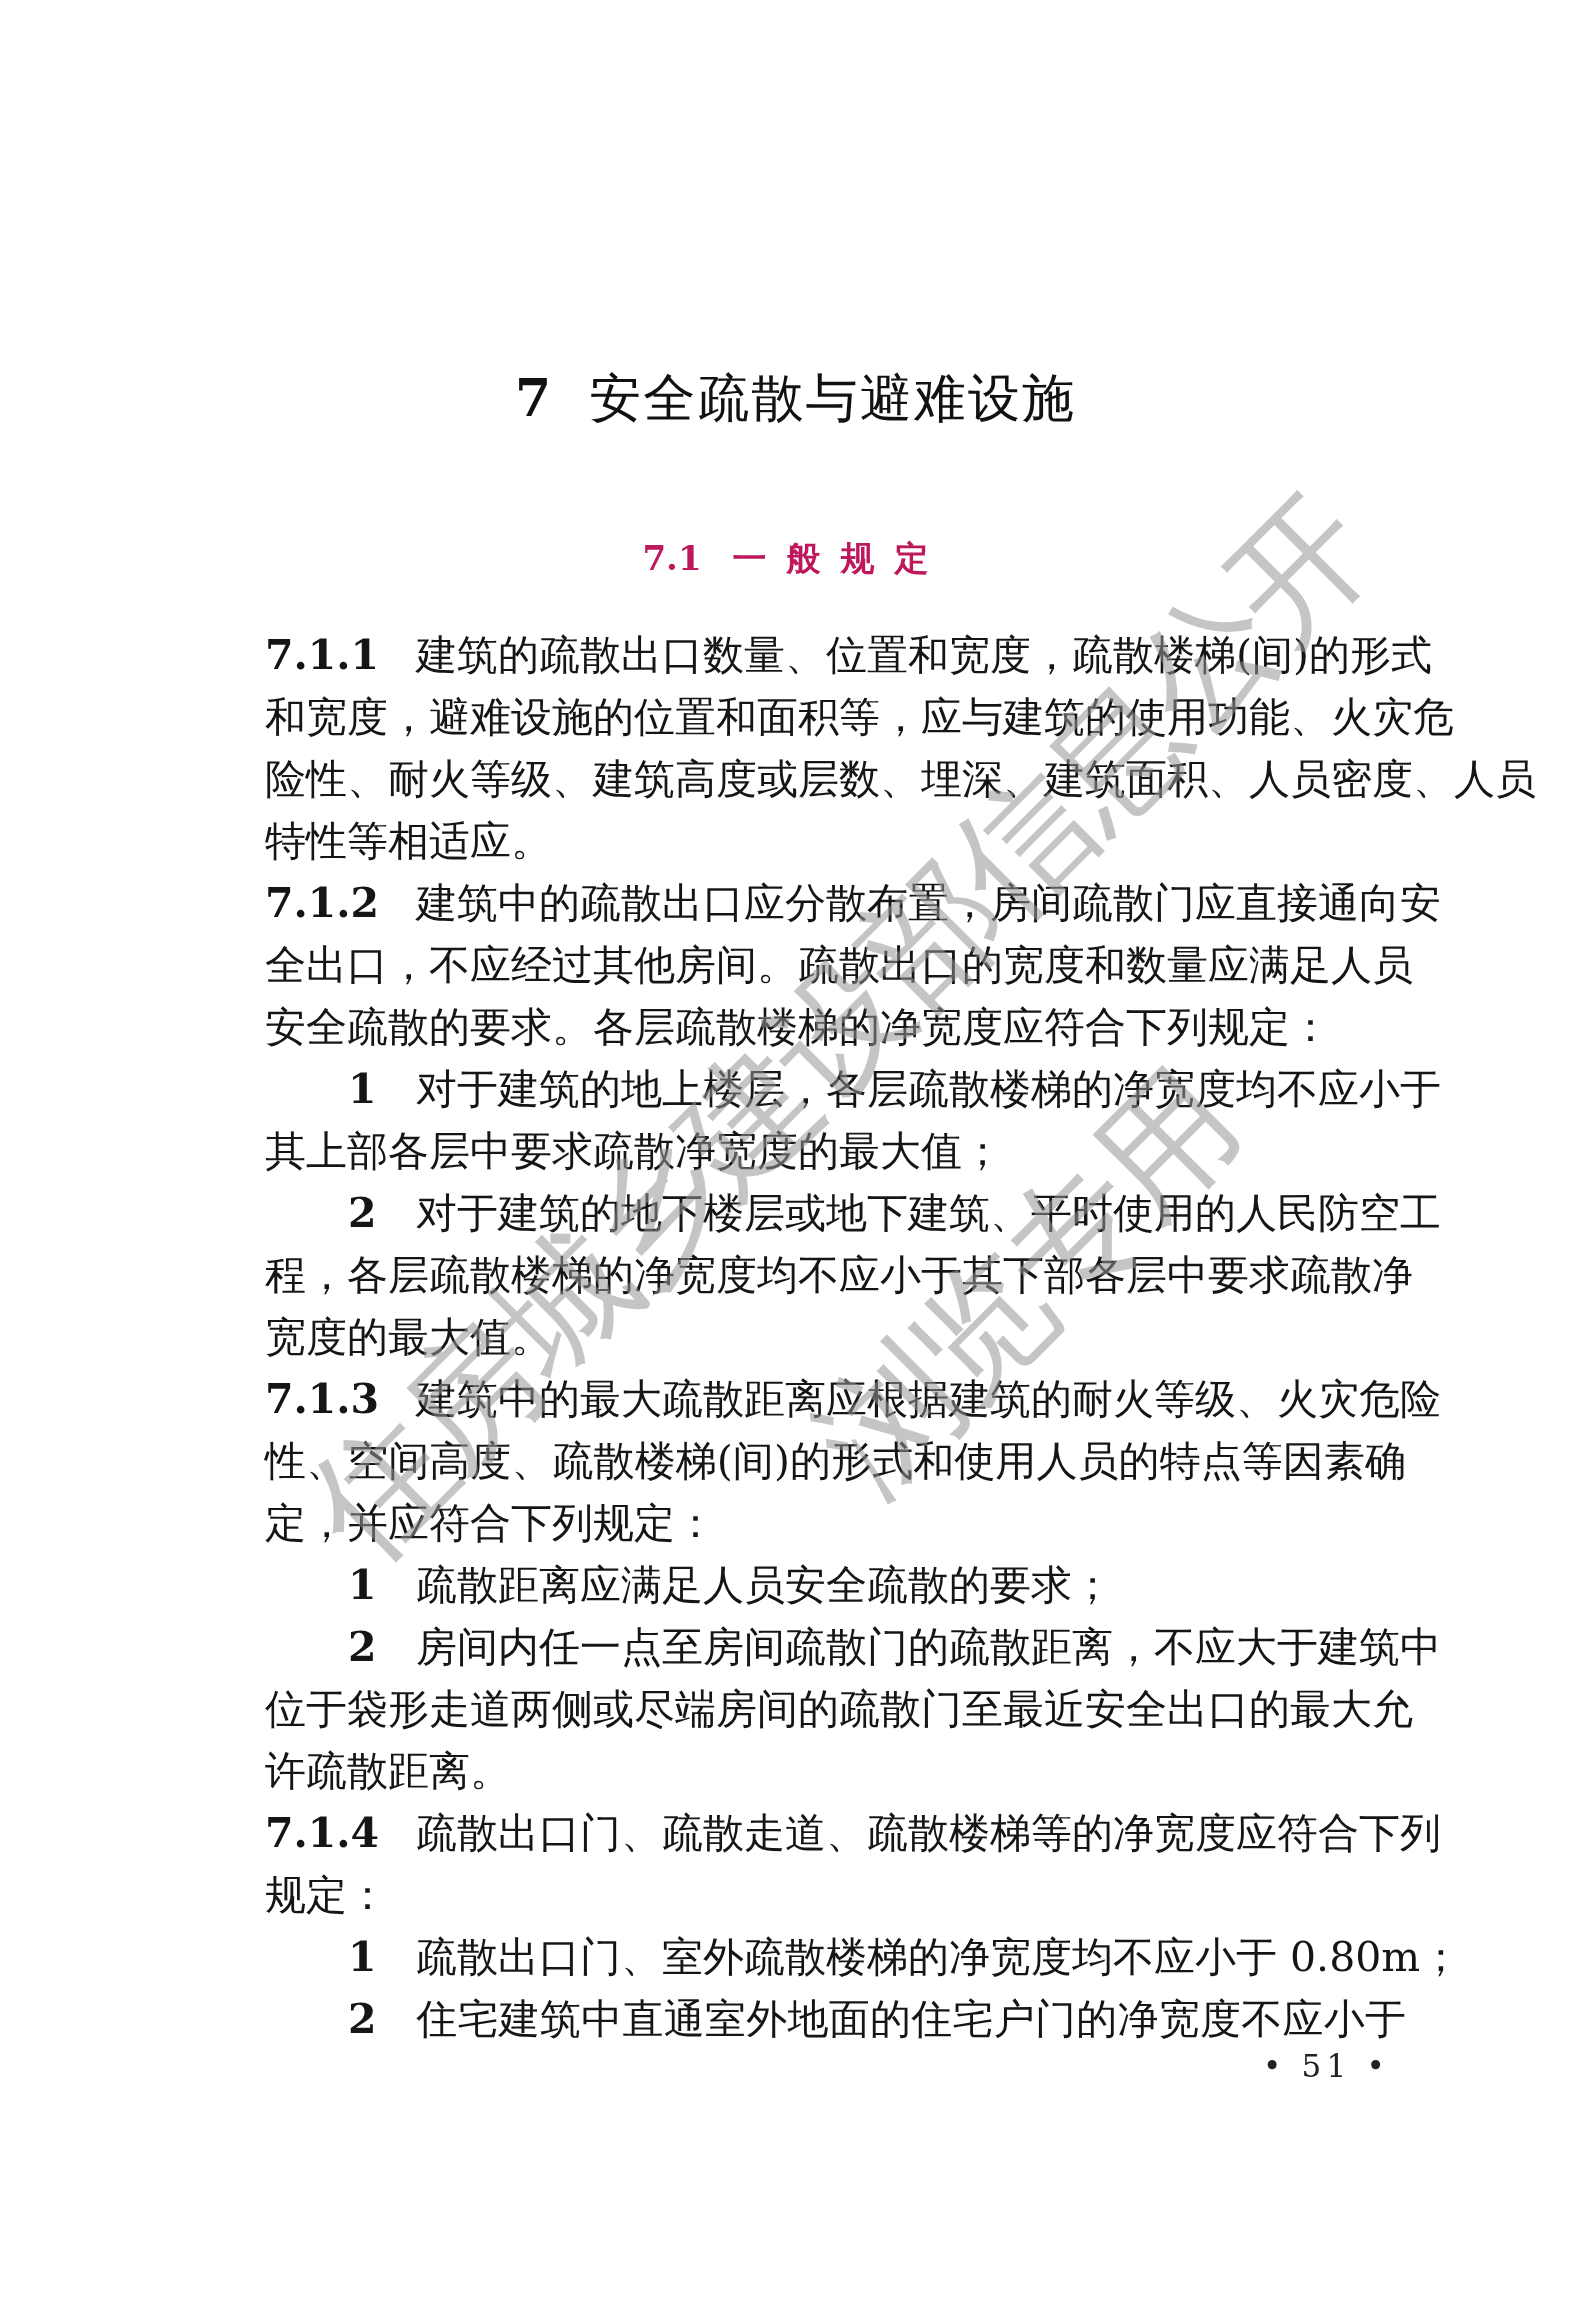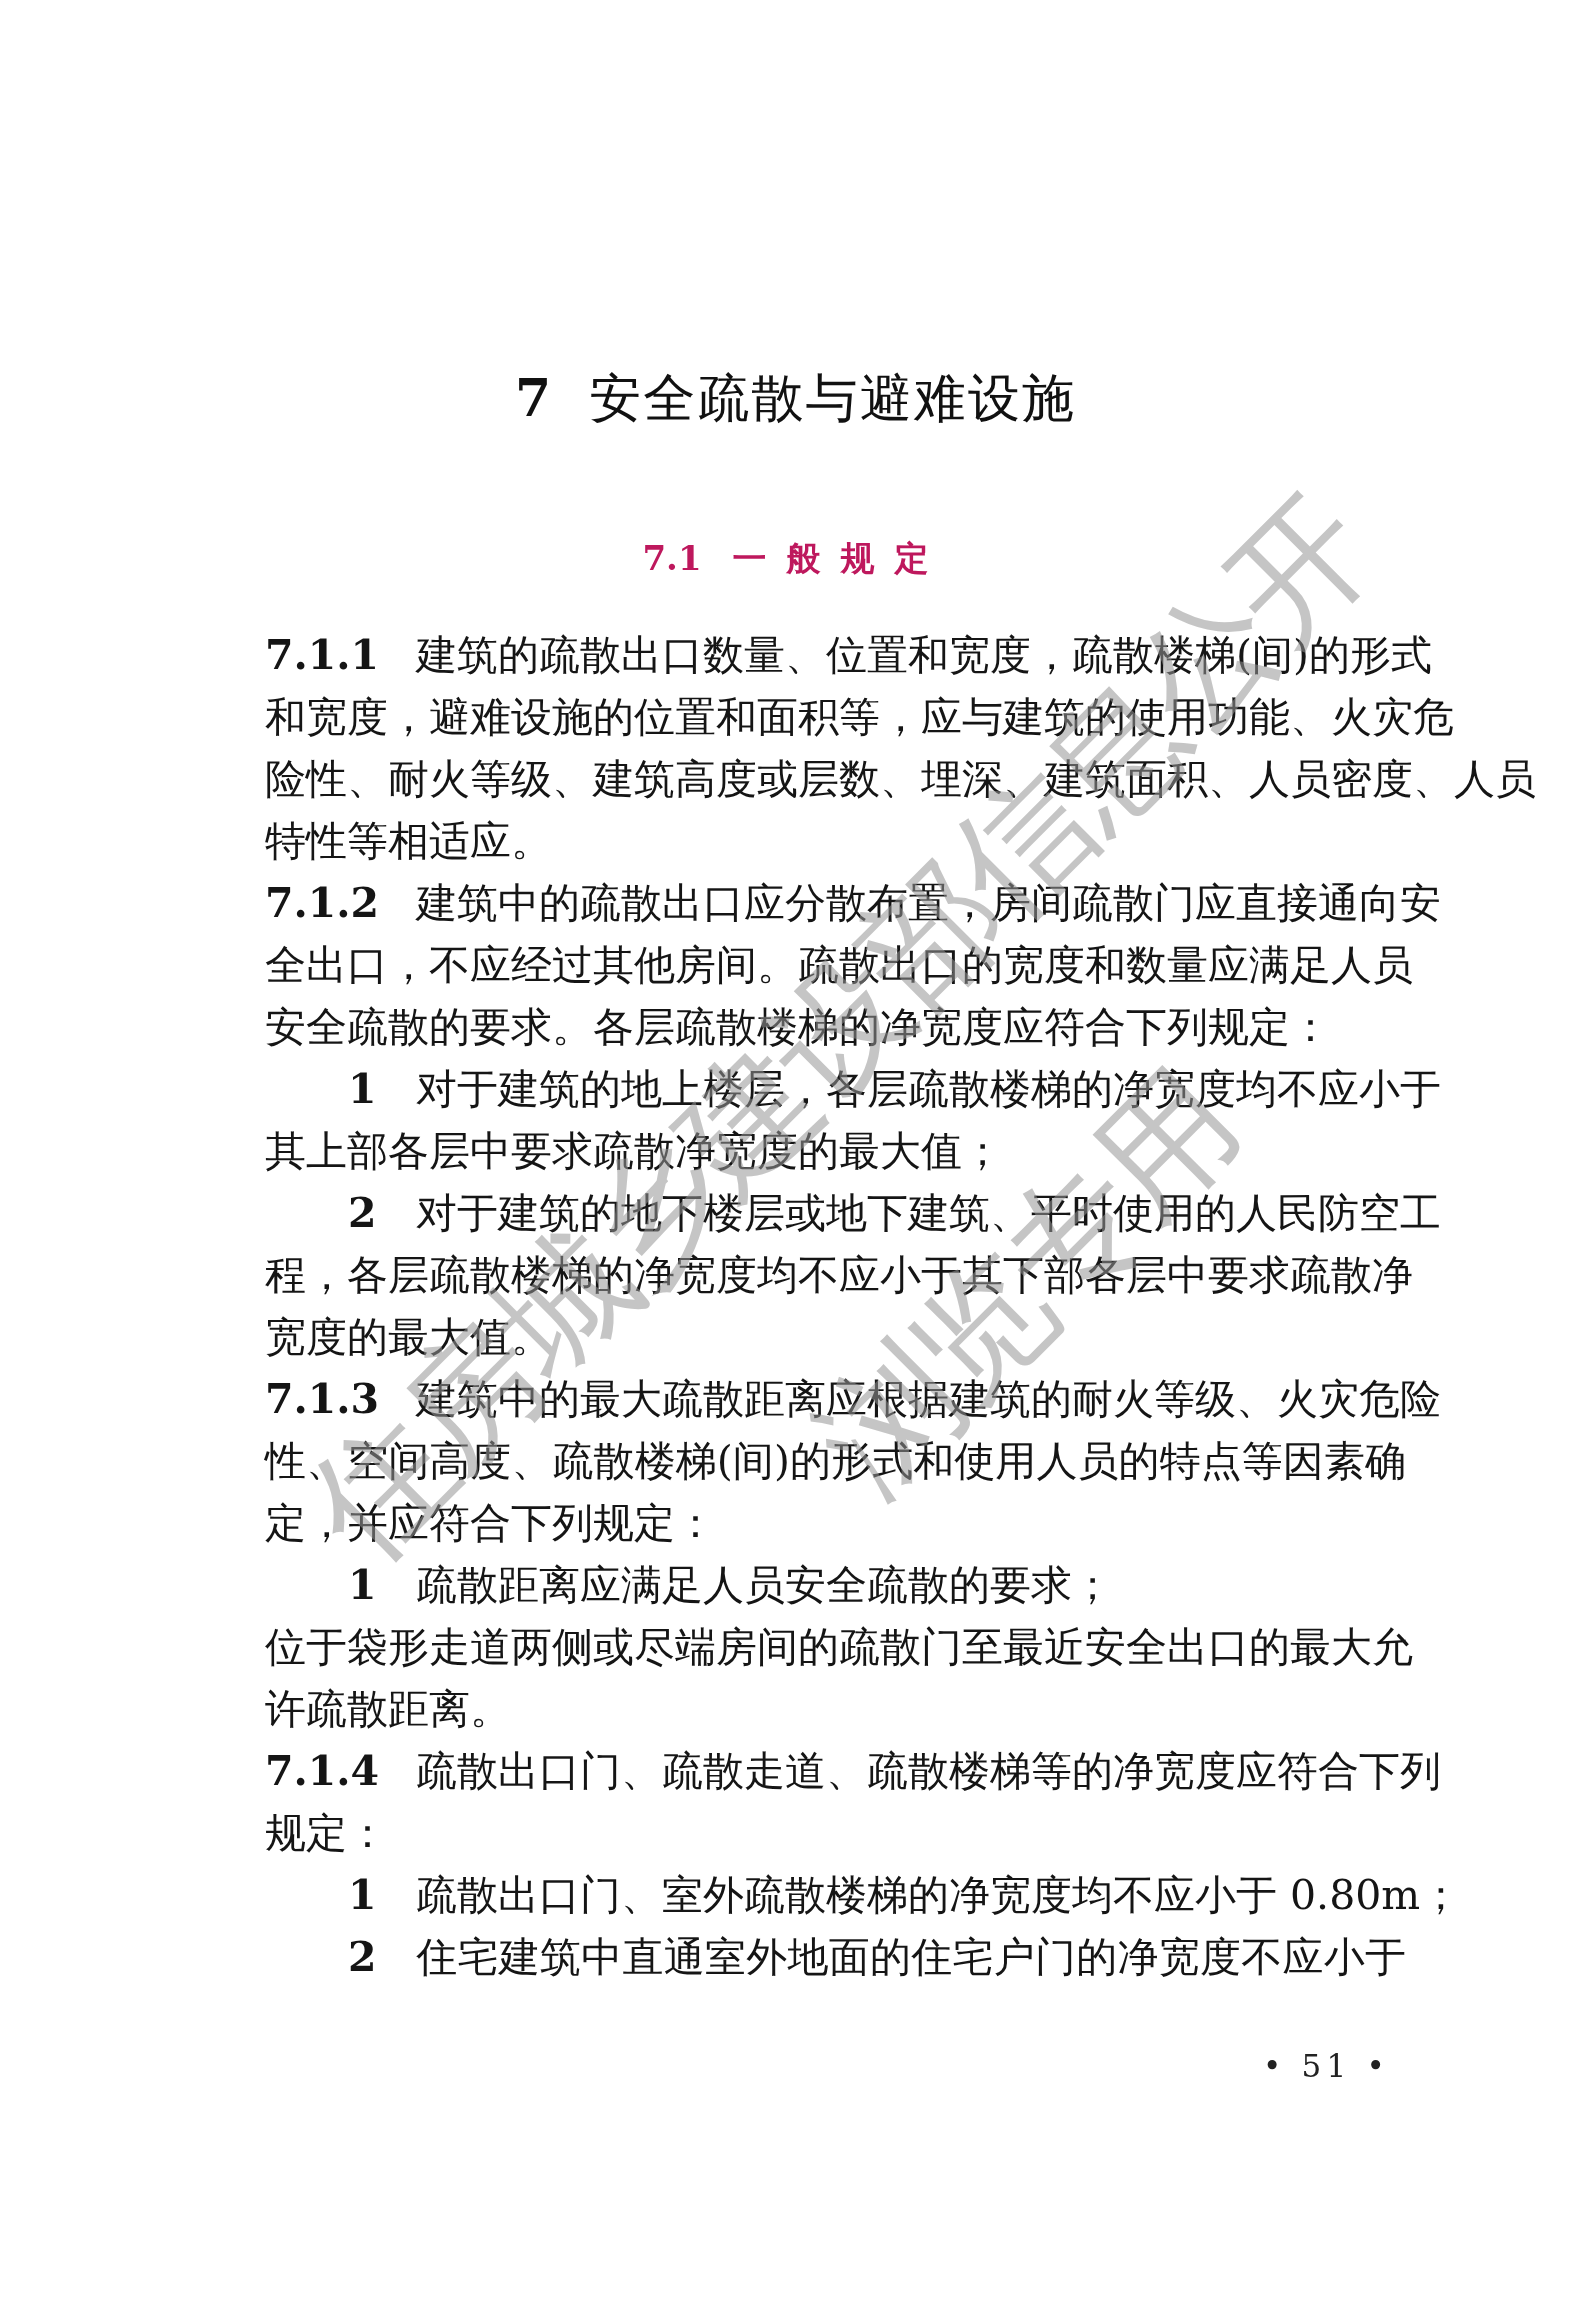--- a/index.html
+++ b/index.html
@@ -158,20 +158,21 @@
     <div class="line indent"><span class="item-num">1</span><span>对于建筑的地上楼层，各层疏散楼梯的净宽度均不应小于</span></div>
     <div class="line last">其上部各层中要求疏散净宽度的最大值；</div>
     <div class="line indent"><span class="item-num">2</span><span>对于建筑的地下楼层或地下建筑、平时使用的人民防空工</span></div>
     <div class="line">程，各层疏散楼梯的净宽度均不应小于其下部各层中要求疏散净</div>
     <div class="line last">宽度的最大值。</div>
 
     <div class="line"><span class="clause-num">7.1.3</span><span>建筑中的最大疏散距离应根据建筑的耐火等级、火灾危险</span></div>
     <div class="line">性、空间高度、疏散楼梯(间)的形式和使用人员的特点等因素确</div>
     <div class="line last">定，并应符合下列规定：</div>
     <div class="line indent last"><span class="item-num">1</span><span>疏散距离应满足人员安全疏散的要求；</span></div>
+    <div class="line indent"><span class="item-num">2</span><span>房间内任一点至房间疏散门的疏散距离，不应大于建筑中</span></div>
     <div class="line">位于袋形走道两侧或尽端房间的疏散门至最近安全出口的最大允</div>
     <div class="line last">许疏散距离。</div>
 
     <div class="line"><span class="clause-num">7.1.4</span><span>疏散出口门、疏散走道、疏散楼梯等的净宽度应符合下列</span></div>
     <div class="line last">规定：</div>
     <div class="line indent"><span class="item-num">1</span><span>疏散出口门、室外疏散楼梯的净宽度均不应小于 0.80m；</span></div>
     <div class="line indent"><span class="item-num">2</span><span>住宅建筑中直通室外地面的住宅户门的净宽度不应小于</span></div>
   </div>
 
   <div class="page-number">• 51 •</div>

